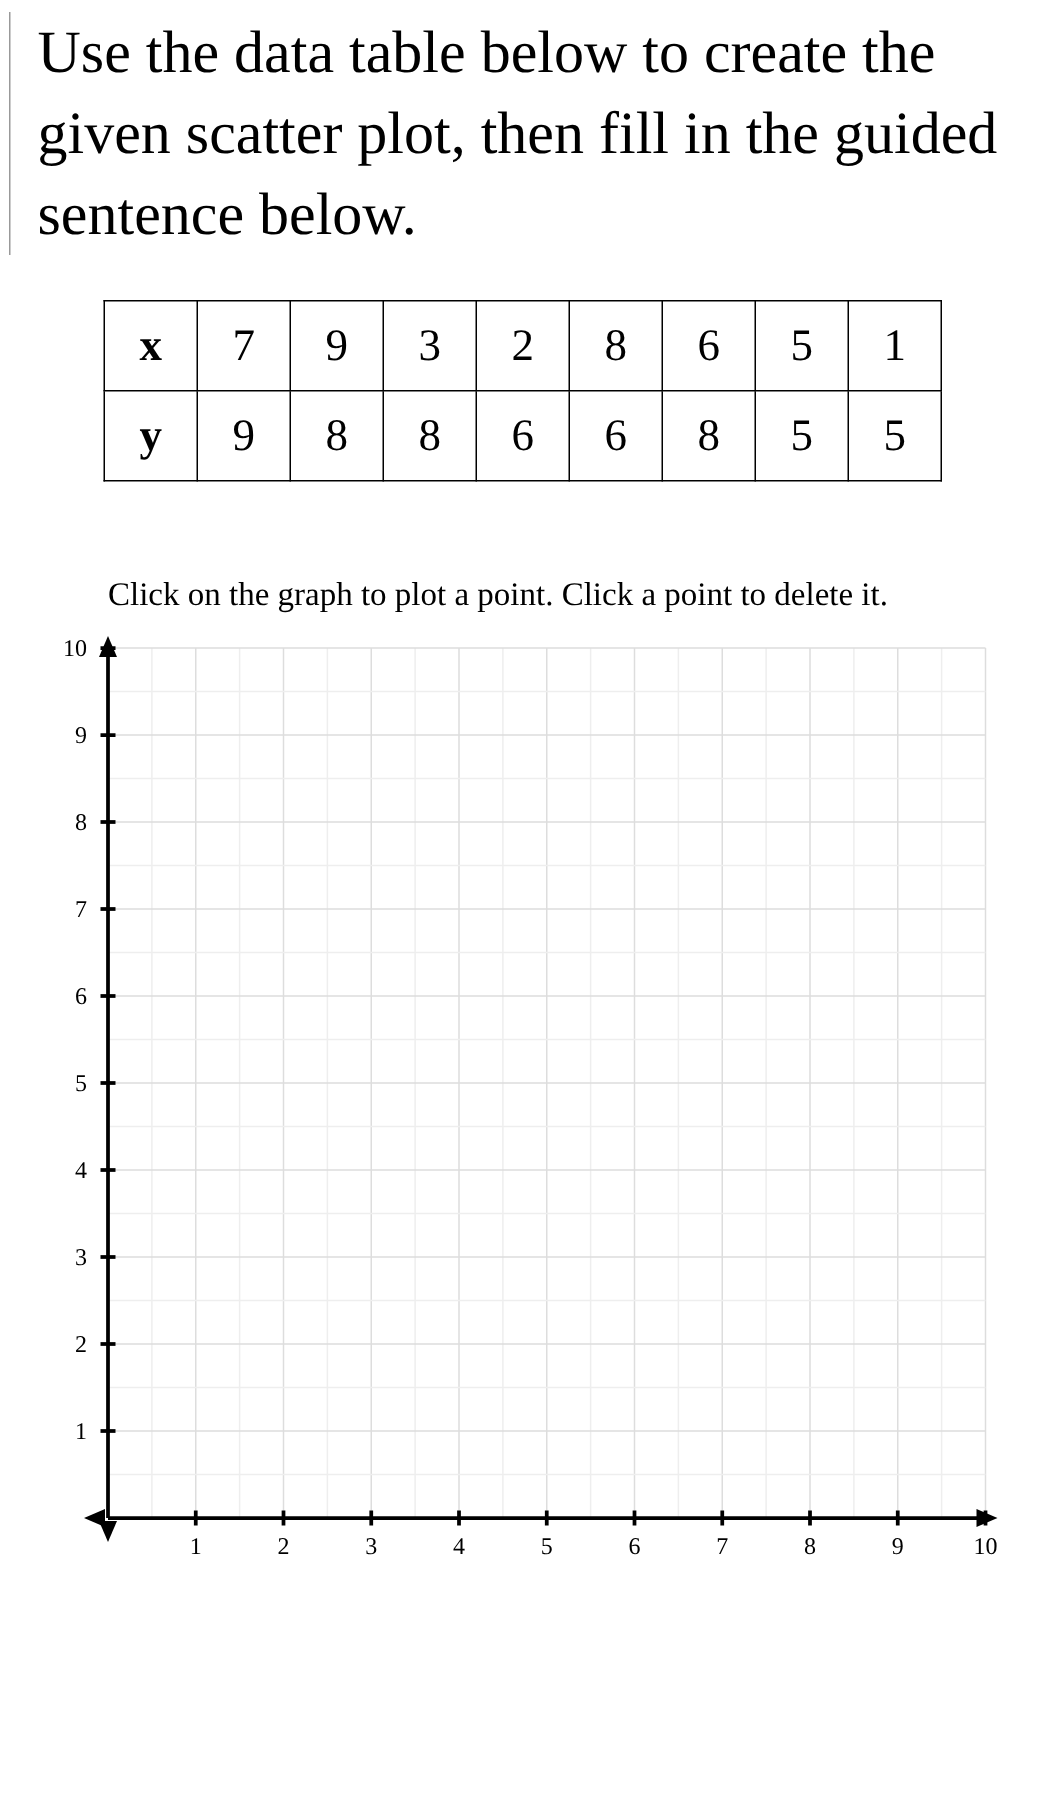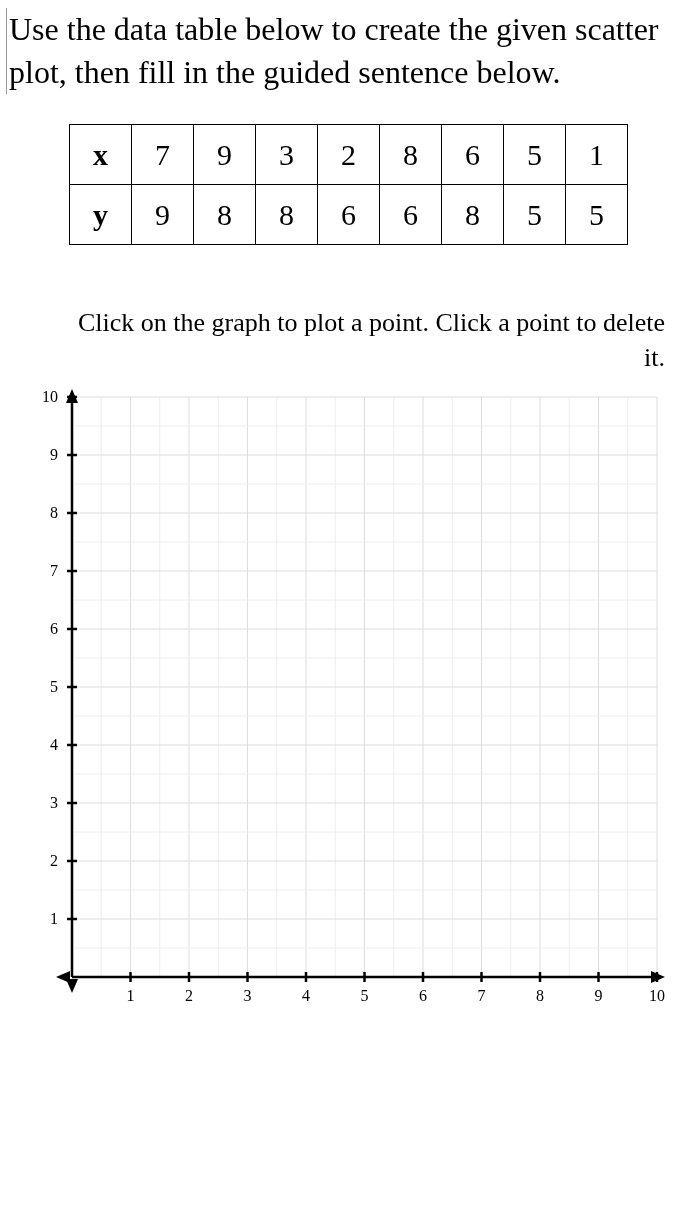--- a/index.html
+++ b/index.html
@@ -5,25 +5,25 @@
   * { box-sizing: border-box; }
   body {
     margin: 0;
     padding: 8px 12px;
     font-family: Georgia, 'Times New Roman', serif;
     width: 697px;
     background: #fff;
     color: #000;
   }
   .instructions {
-    font-size: 32px;
+    font-size: 40px;
     line-height: 1.35;
     margin-bottom: 30px;
     border-left: 1px solid #999;
-    padding-left: 2px;
+    padding-left: 18px;
     margin-left: -6px;
   }
   .data-table-wrap {
     display: flex;
     justify-content: center;
     margin-bottom: 60px;
   }
   table.data-table {
     border-collapse: collapse;
   }
@@ -33,22 +33,22 @@
     height: 60px;
     text-align: center;
     vertical-align: middle;
     font-size: 30px;
     font-weight: normal;
   }
   table.data-table th {
     font-weight: bold;
   }
   .graph-hint {
-    text-align: right;
-    font-size: 26px;
+    text-align: left;
+    font-size: 22px;
     line-height: 1.35;
     margin: 0 20px 6px 60px;
   }
   .chart-area {
     position: relative;
     width: 660px;
     height: 640px;
   }
   svg { display: block; }
   .axis-line { stroke: #000; stroke-width: 2.5; }

